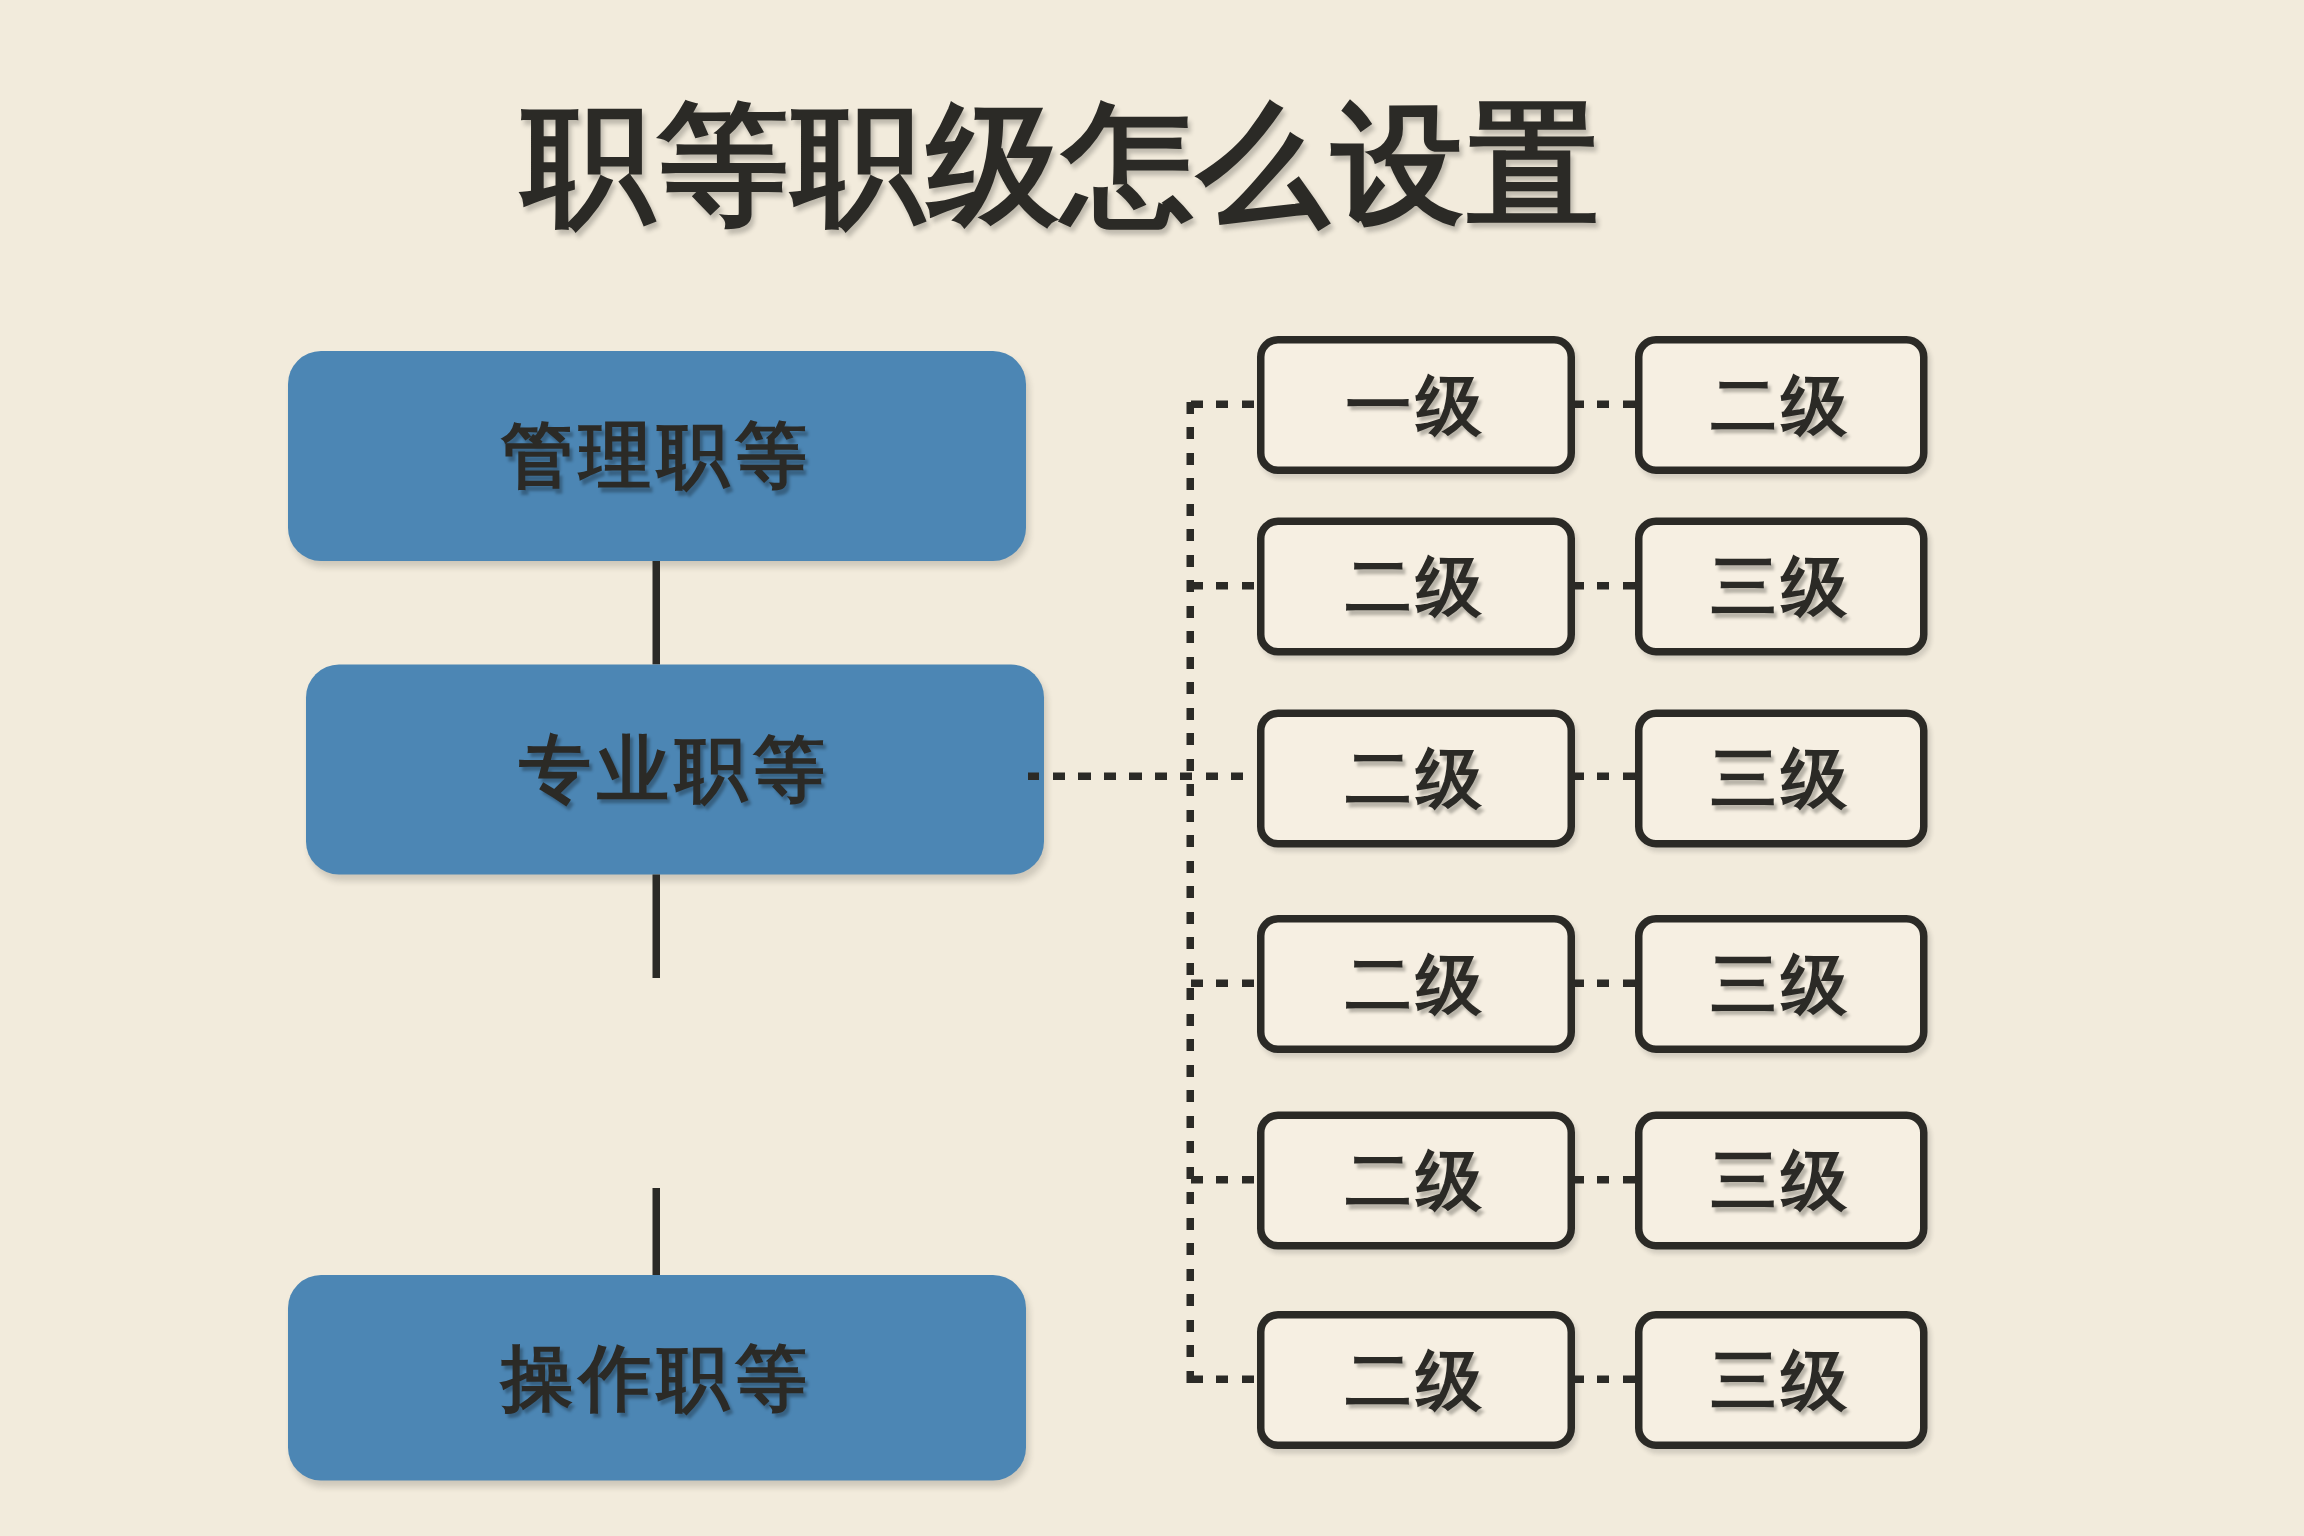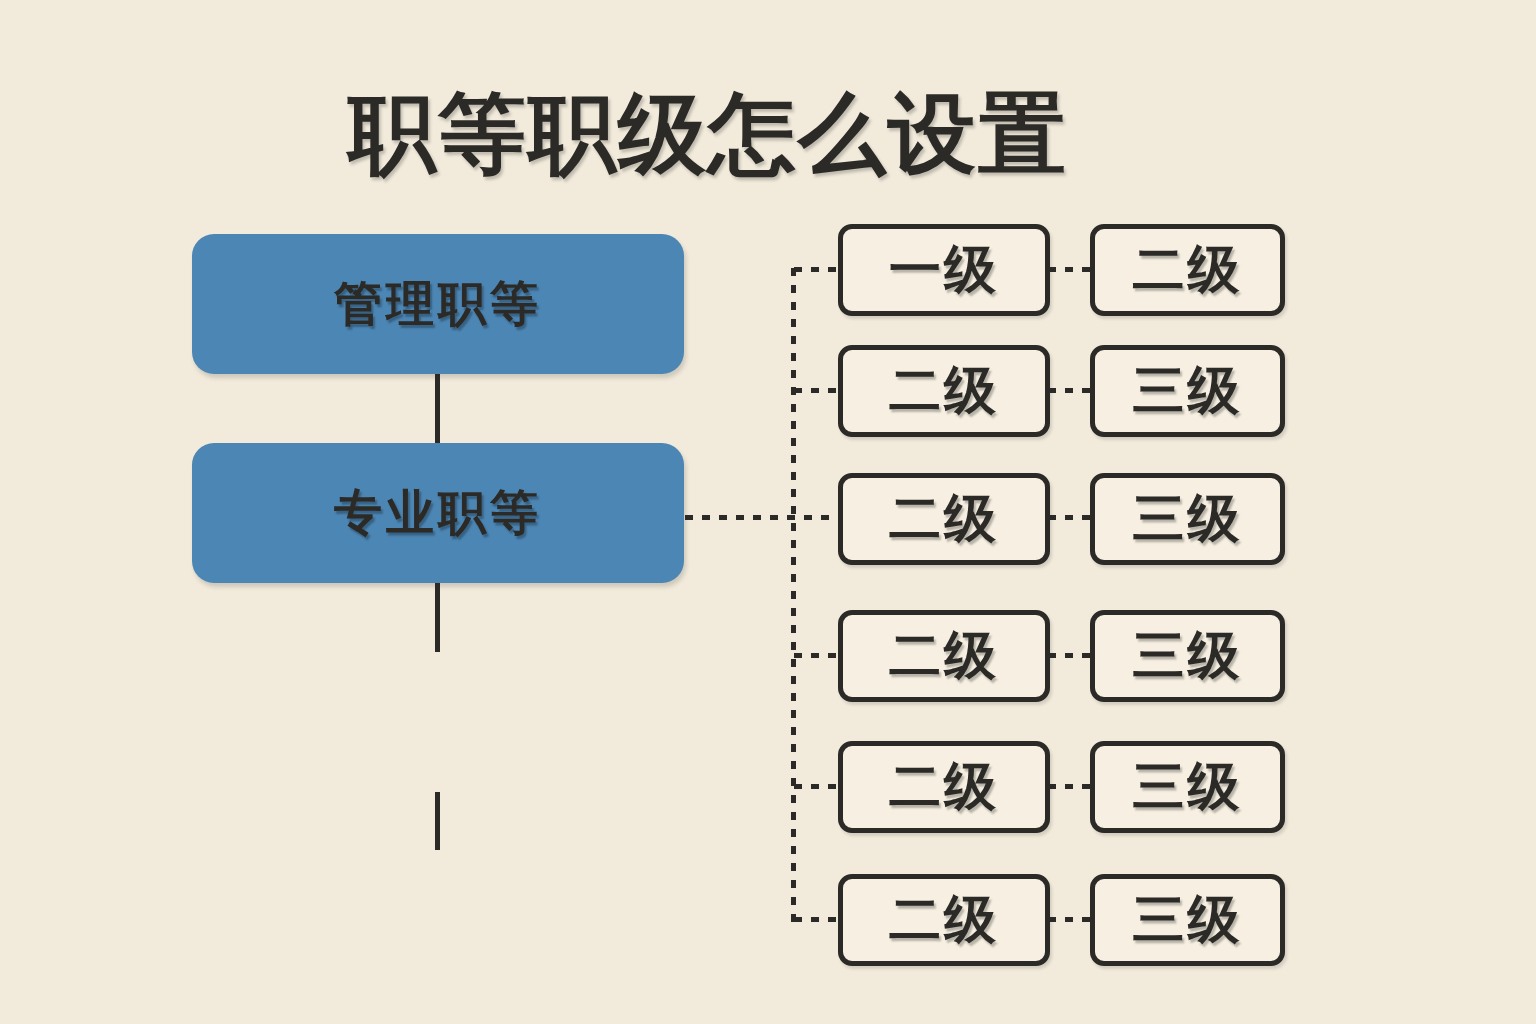--- a/index.html
+++ b/index.html
@@ -24,21 +24,20 @@
     position:absolute;
     left:348px;top:62px;width:690px;height:100px;
     text-align:center;
     font-size:88px;
     line-height:96px;
     font-weight:900;
     letter-spacing:2px;
     color:var(--ink);
     text-shadow:2px 3px 3px rgba(43,42,38,.25);
     white-space:nowrap;
-    margin-top:24px;
   }
   .grade-box{
     position:absolute;
     left:192px;width:492px;height:140px;
     background:var(--grade-box-fill);
     border-radius:22px;
     display:flex;align-items:center;justify-content:center;
     box-shadow:2px 4px 4px rgba(43,42,38,.18);
   }
   .grade-box .label{
@@ -67,47 +66,50 @@
     height:82px;
     background:var(--level-box-fill);
     border:5px solid var(--ink);
     border-radius:14px;
     display:flex;align-items:center;justify-content:center;
     box-shadow:2px 3px 3px rgba(43,42,38,.15);
   }
   .level-box.col1{left:838px;width:202px;}
   .level-box.col2{left:1090px;width:185px;}
   .level-box .label{
-    font-size:52px;
+    font-size:44px;
     font-weight:900;
     letter-spacing:3px;
     color:var(--ink);
     text-shadow:2px 3px 2px rgba(43,42,38,.3);
     white-space:nowrap;
   }
 </style>
 </head>
 <body>
 
 <div class="page">
 
   <div class="title">职等职级怎么设置</div>
 
   <div class="grade-box" style="top:234px;">
     <span class="label">管理职等</span>
   </div>
   <div class="vline" style="top:374px;height:69px;"></div>
 
-  <div class="grade-box" style="top:443px;">
+  <div class="grade-box" style="top:443px;margin-left:12px;">
     <span class="label">专业职等</span>
   </div>
   <div class="vline" style="top:583px;height:69px;"></div>
 
   <div class="vline" style="top:792px;height:58px;"></div>
 
+  <div class="grade-box" style="top:850px;height:137px;">
+    <span class="label">操作职等</span>
+  </div>
 
   <div class="dotted-h" style="left:685px;top:515px;width:153px;"></div>
   <div class="dotted-v" style="left:791px;top:268px;height:654px;"></div>
 
   <div class="dotted-h" style="left:794px;top:267px;width:44px;"></div>
   <div class="dotted-h" style="left:794px;top:388px;width:44px;"></div>
   <div class="dotted-h" style="left:794px;top:653px;width:44px;"></div>
   <div class="dotted-h" style="left:794px;top:784px;width:44px;"></div>
   <div class="dotted-h" style="left:794px;top:917px;width:44px;"></div>
 

